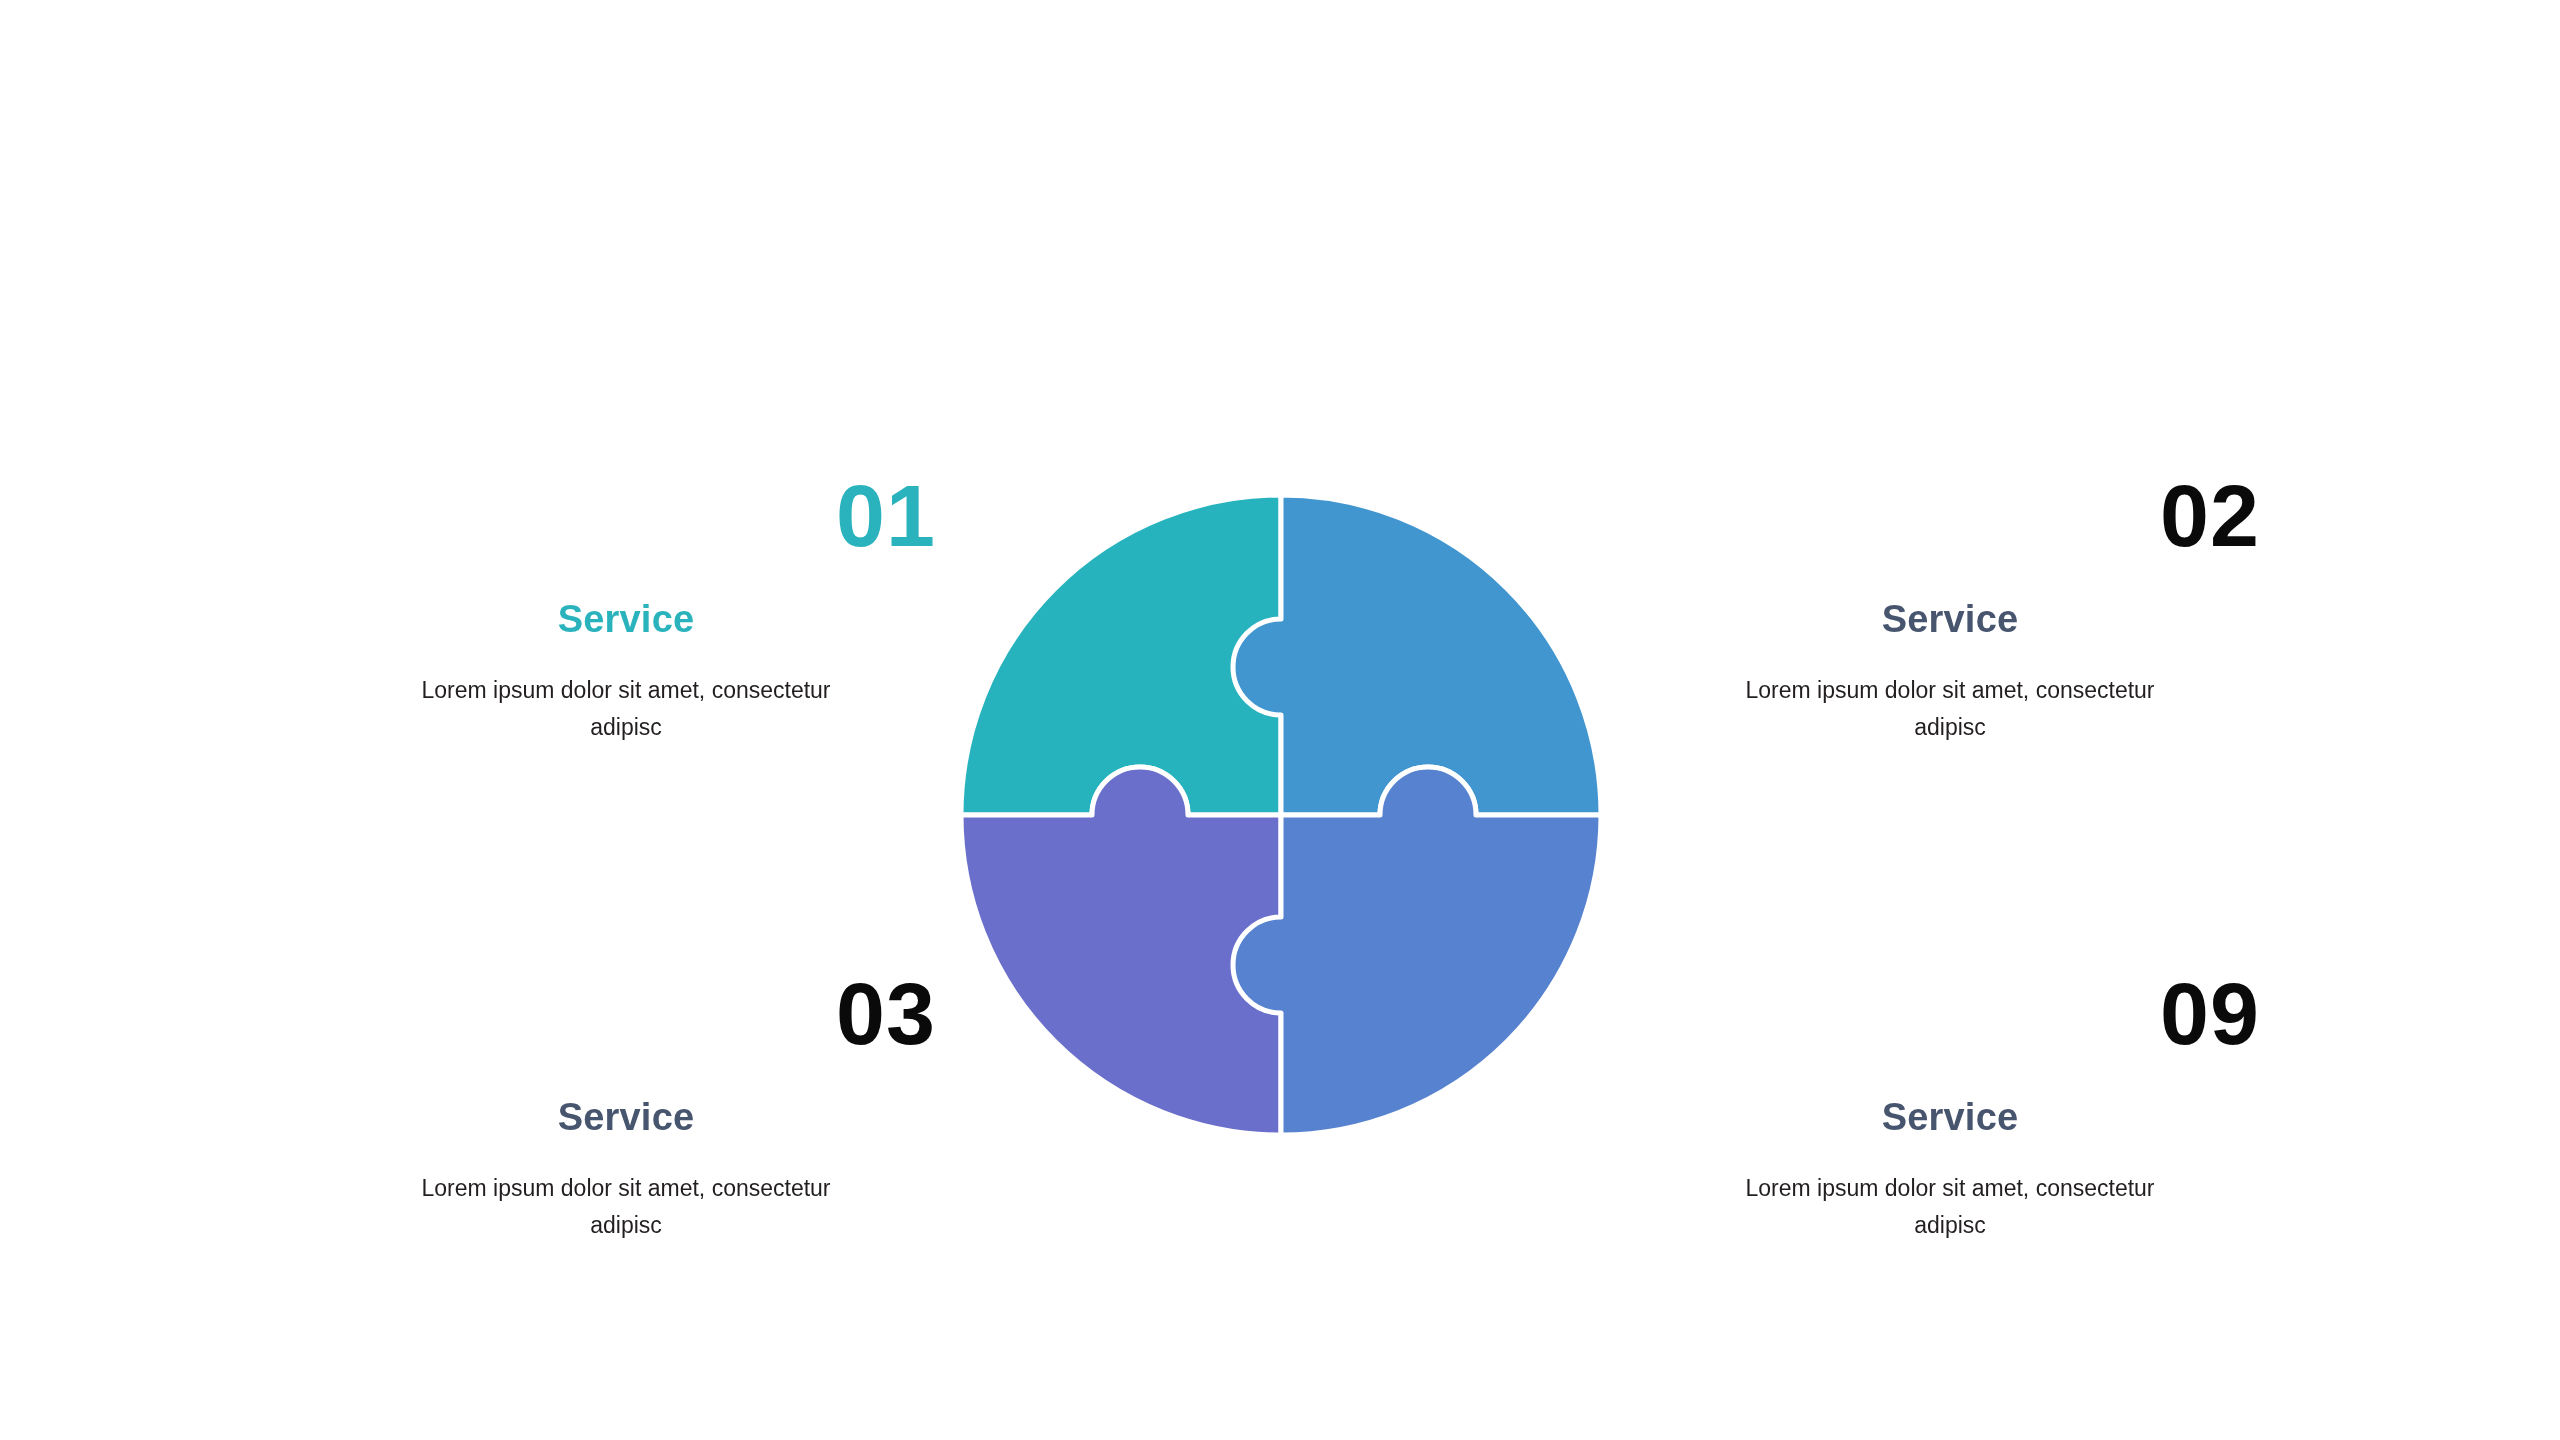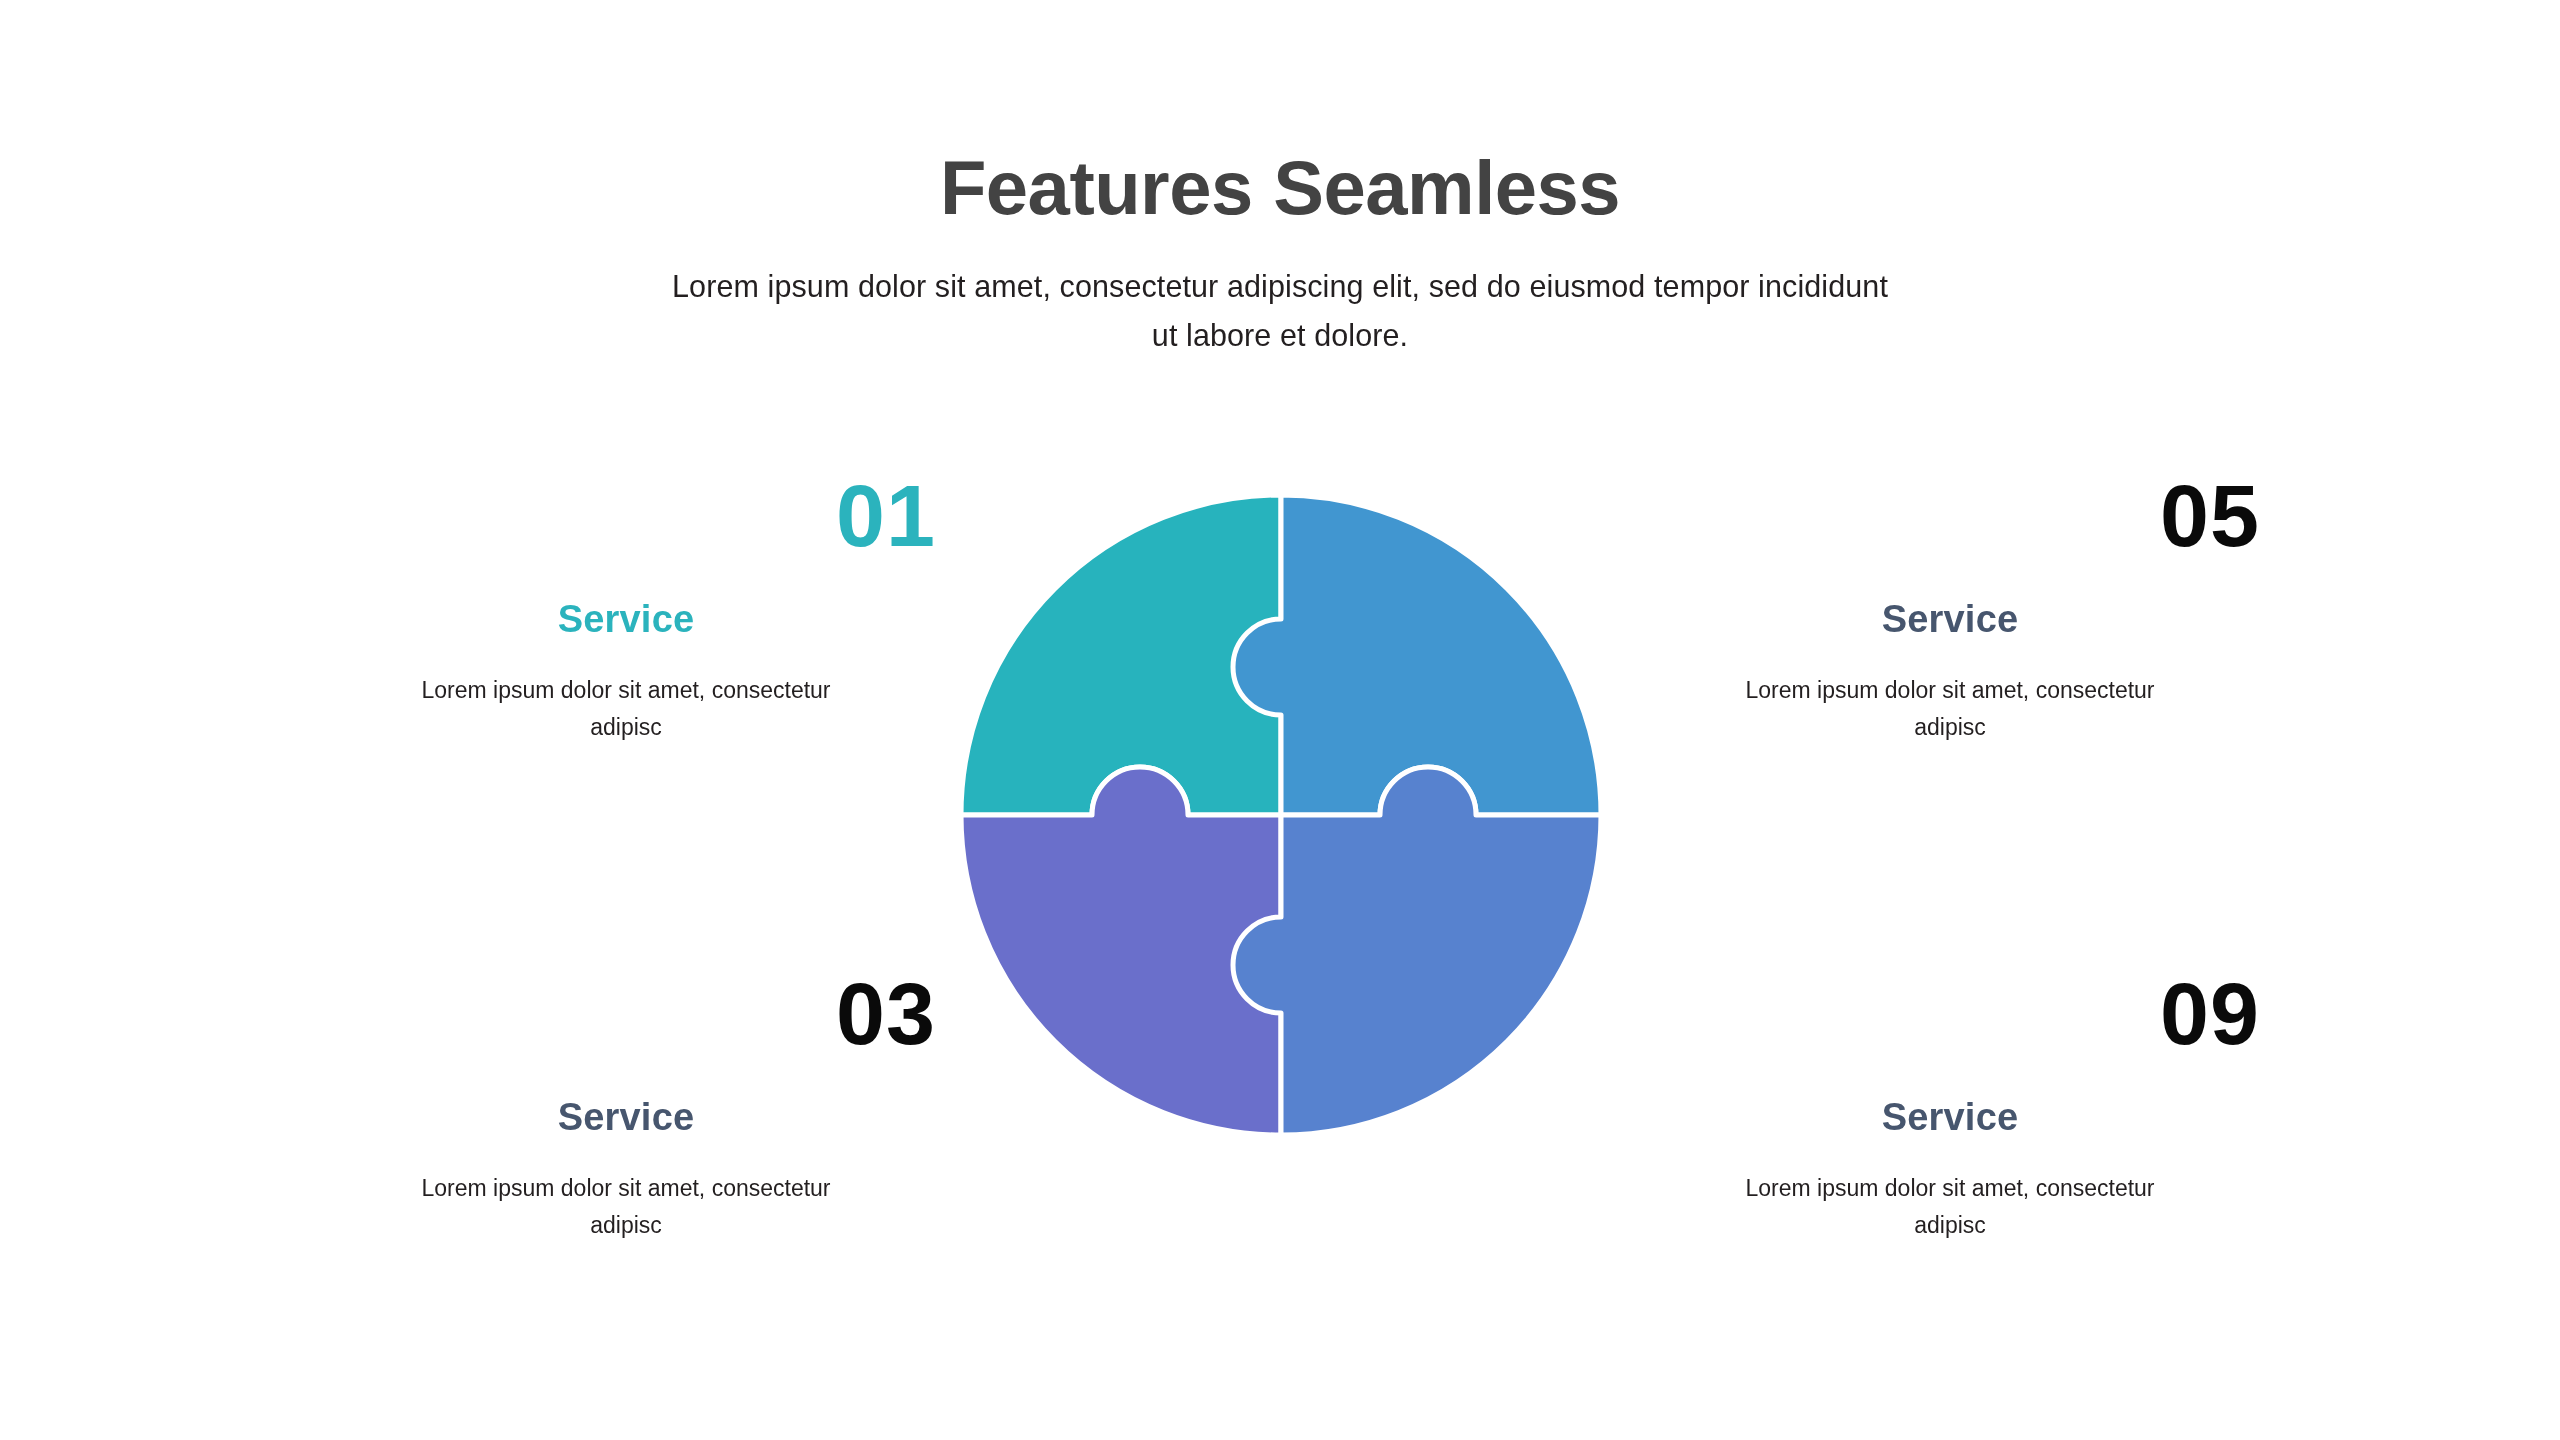--- a/index.html
+++ b/index.html
@@ -98,24 +98,20 @@
 
   .accent-teal   { color: #2bb3bd; }
   .accent-dark   { color: #0a0a0a; }
   .accent-slate  { color: #47566e; }
 </style>
 </head>
 <body>
 
 <div class="slide">
 
-  <div class="header">
-    <h1 class="slide-title">Features Seamless</h1>
-    <p class="slide-subtitle">Lorem ipsum dolor sit amet, consectetur adipiscing elit, sed do eiusmod tempor incididunt ut labore et dolore.</p>
-  </div>
 
   <div class="puzzle-wrap">
     <svg class="puzzle-svg" viewBox="0 0 680 680" xmlns="http://www.w3.org/2000/svg">
       <defs>
         
       </defs>
 
       <path fill="#27b3bd" stroke="#ffffff" stroke-width="5" stroke-linejoin="round" d="M 340 20
                A 320 320 0 0 0 20 340
                L 151 340
@@ -154,21 +150,21 @@
     </svg>
   </div>
 
   <div class="item item-01">
     <div class="item-number accent-teal">01</div>
     <div class="item-title accent-teal">Service</div>
     <div class="item-desc">Lorem ipsum dolor sit amet, consectetur adipisc</div>
   </div>
 
   <div class="item item-02">
-    <div class="item-number accent-dark">05</div>
+    <div class="item-number accent-dark">02</div>
     <div class="item-title accent-slate">Service</div>
     <div class="item-desc">Lorem ipsum dolor sit amet, consectetur adipisc</div>
   </div>
 
   <div class="item item-03">
     <div class="item-number accent-dark">03</div>
     <div class="item-title accent-slate">Service</div>
     <div class="item-desc">Lorem ipsum dolor sit amet, consectetur adipisc</div>
   </div>
 

